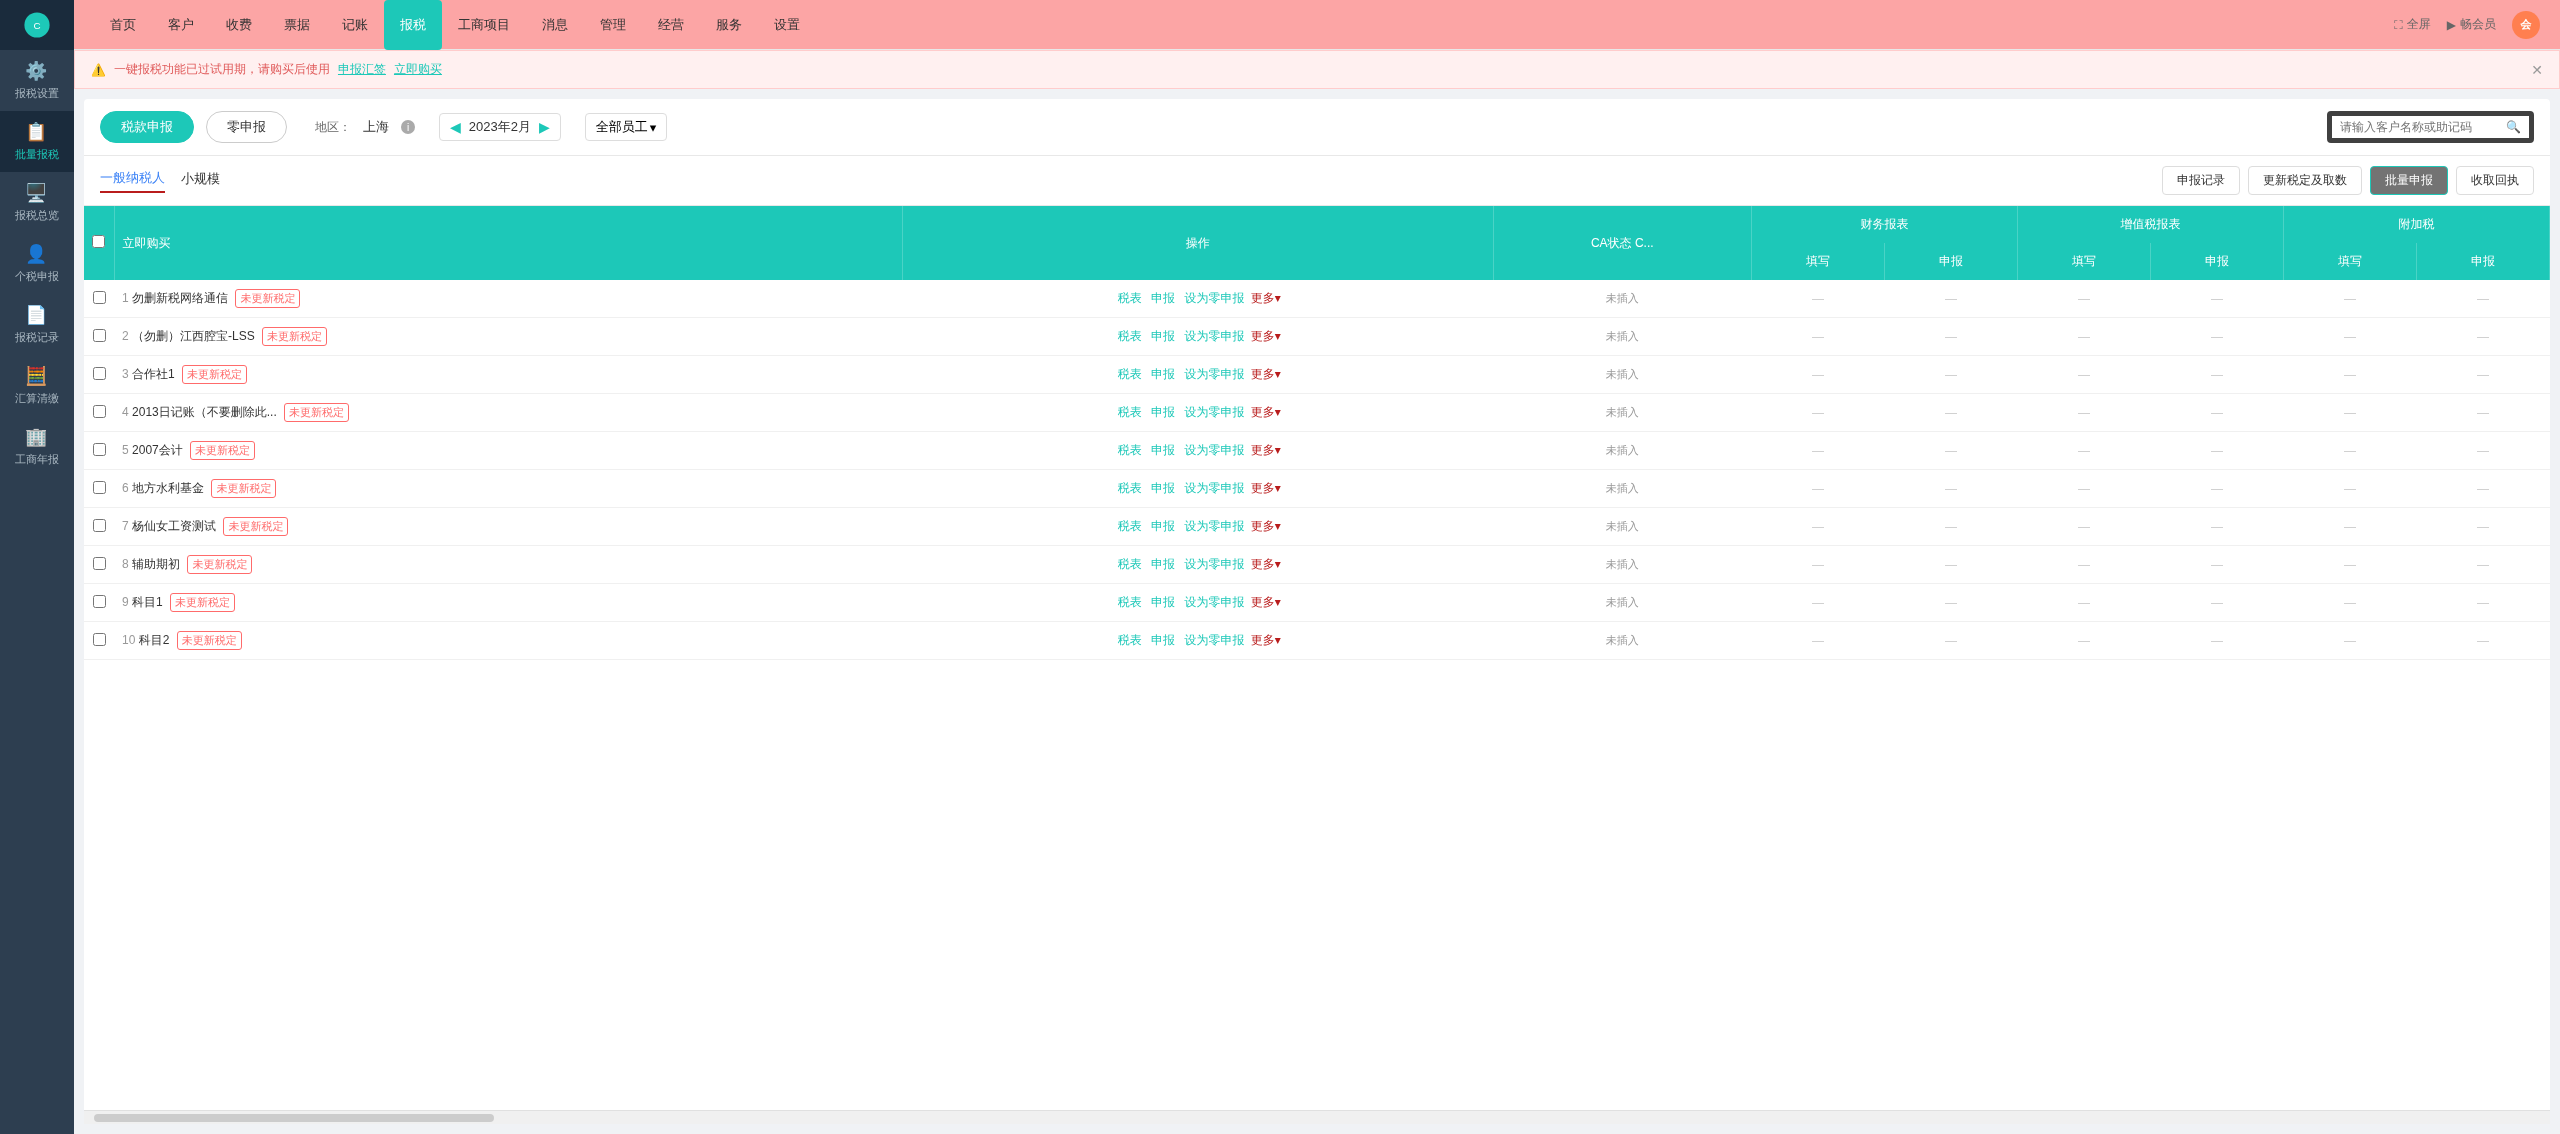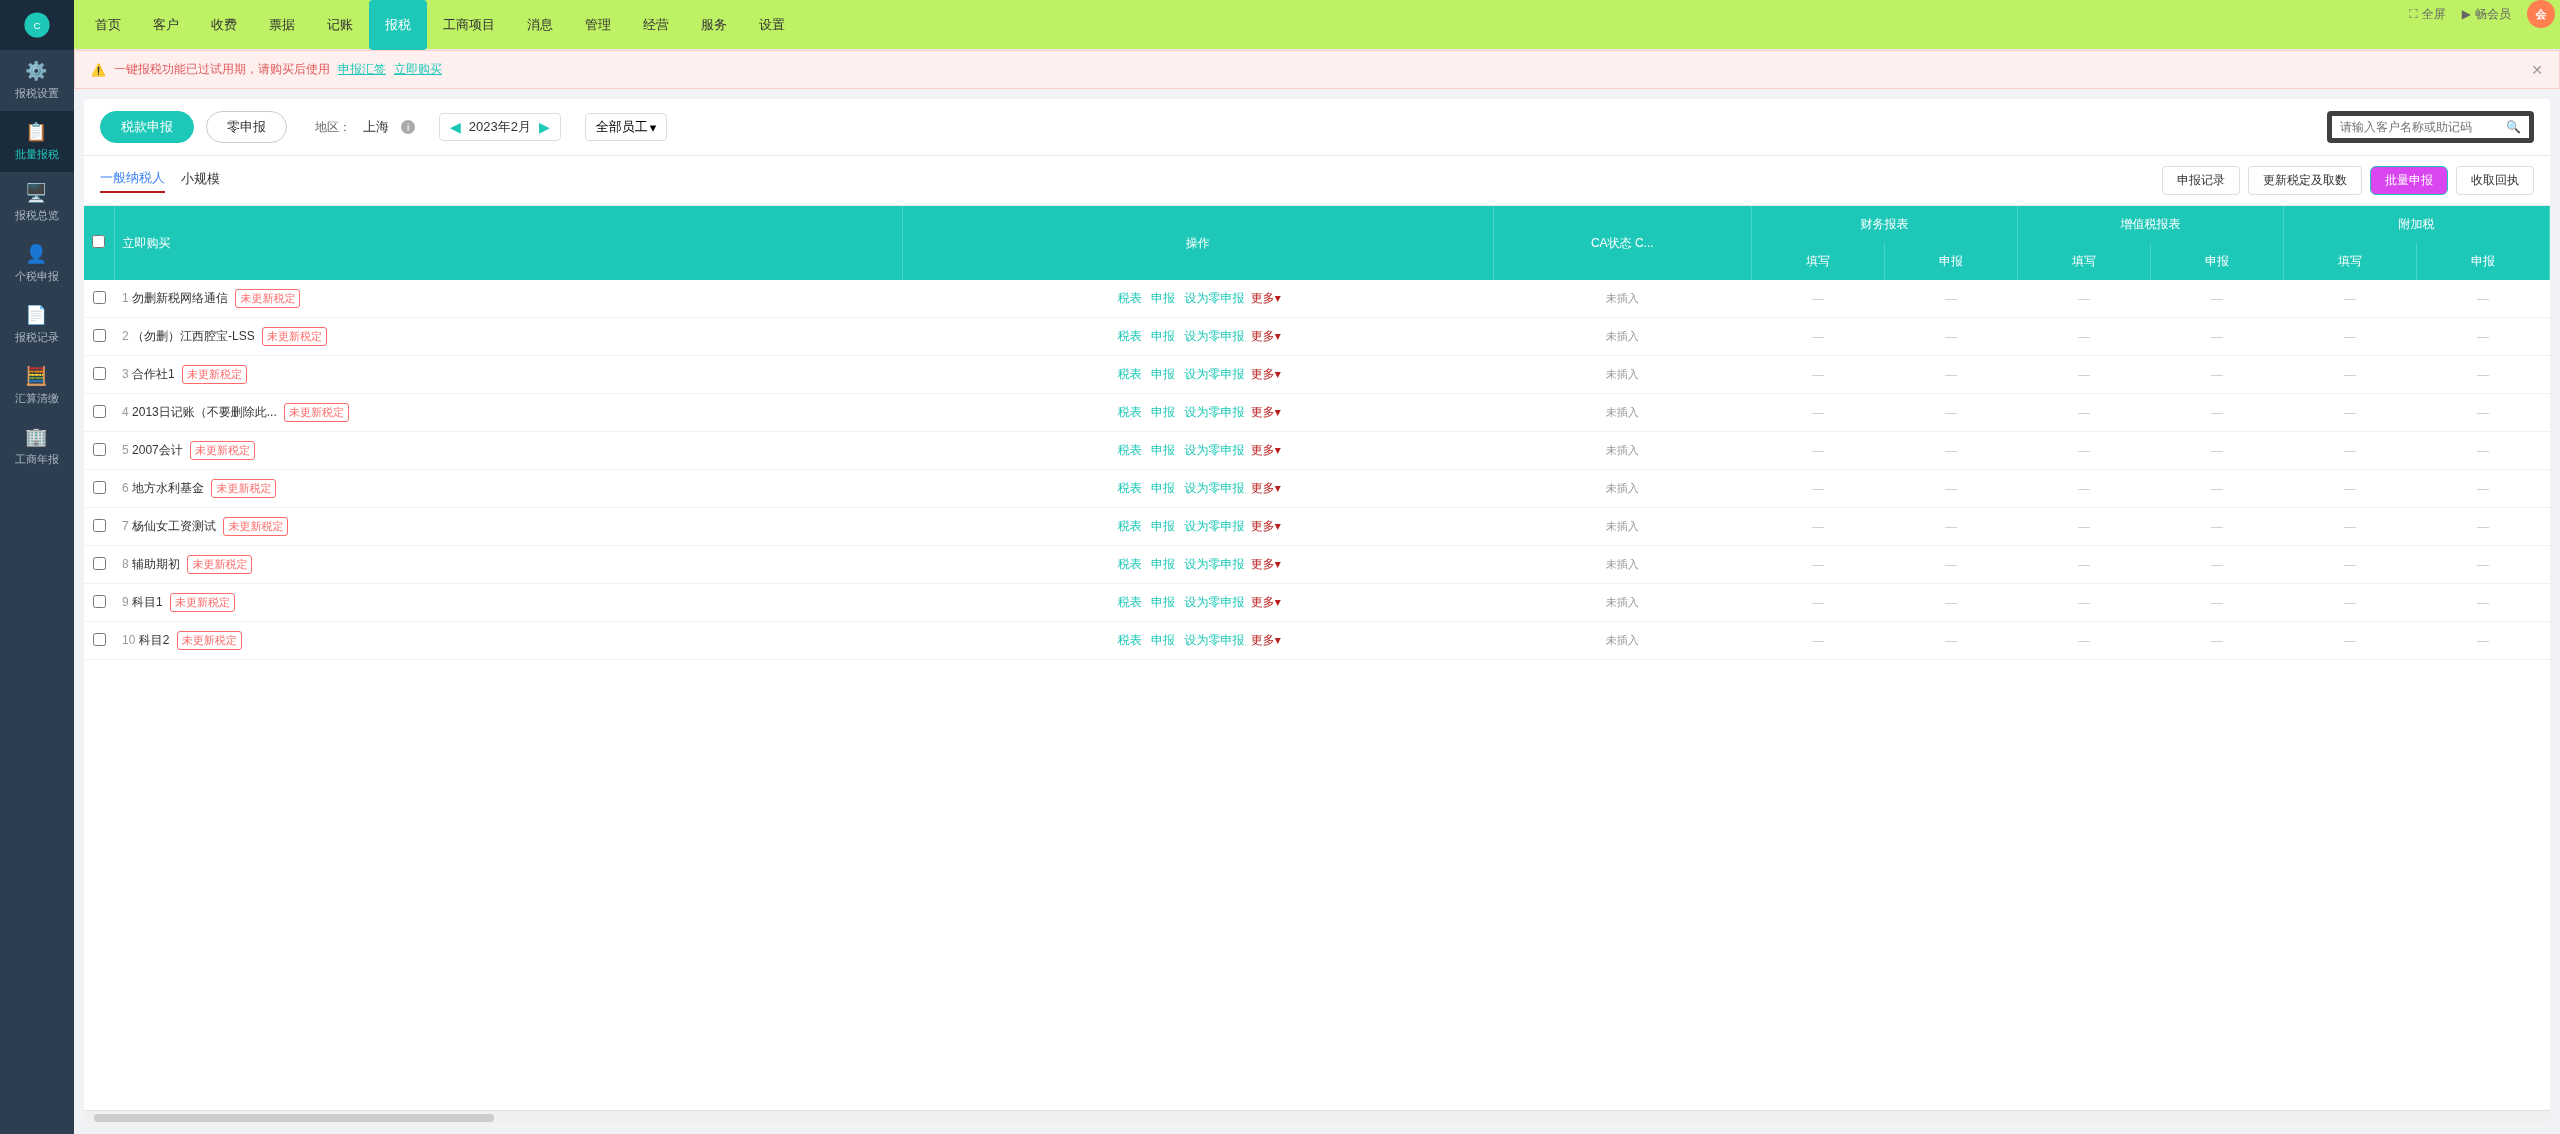--- a/index.html
+++ b/index.html
@@ -33,24 +33,24 @@
       color: #aab8c2;
       cursor: pointer;
       font-size: 11px;
       text-align: center;
       gap: 4px;
     }
     .sidebar-item.active { background: #1a2b3c; color: #1dc8b8; }
     .sidebar-item .icon { font-size: 18px; }
     #nav-bar {
       height: 50px;
-      background: #bef264;
-      display: flex;
-      align-items: flex-start;
-      padding: 0 5px;
+      background: #fca5a5;
+      display: flex;
+      align-items: center;
+      padding: 0 20px;
       border-bottom: 1px solid #e8e8e8;
       gap: 0;
     }
     .nav-item {
       padding: 0 16px;
       height: 50px;
       display: flex;
       align-items: center;
       cursor: pointer;
       color: #333;
@@ -203,21 +203,21 @@
     .action-btn {
       padding: 5px 14px;
       border-radius: 4px;
       border: 1px solid #ddd;
       background: #fff;
       cursor: pointer;
       font-size: 12px;
       color: #333;
     }
     .action-btn.primary {
-      background: #d946ef; border-color: #1dc8b8; color: #fff; border-radius: 6px;
+      background: #737373; border-color: #1dc8b8; color: #fff;
     }
 
     
     .table-wrap {
       flex: 1; overflow: auto;
     }
     table {
       width: 100%;
       border-collapse: collapse;
       font-size: 12px;

